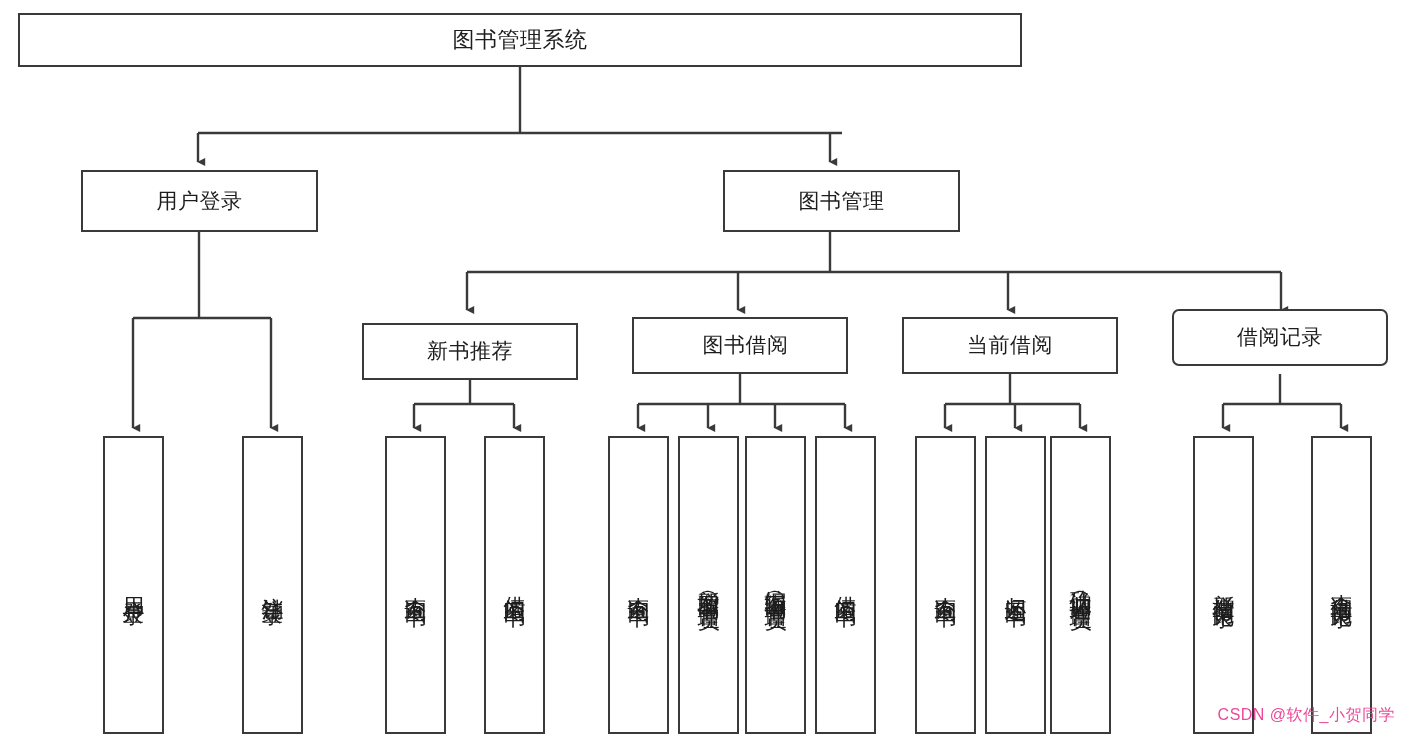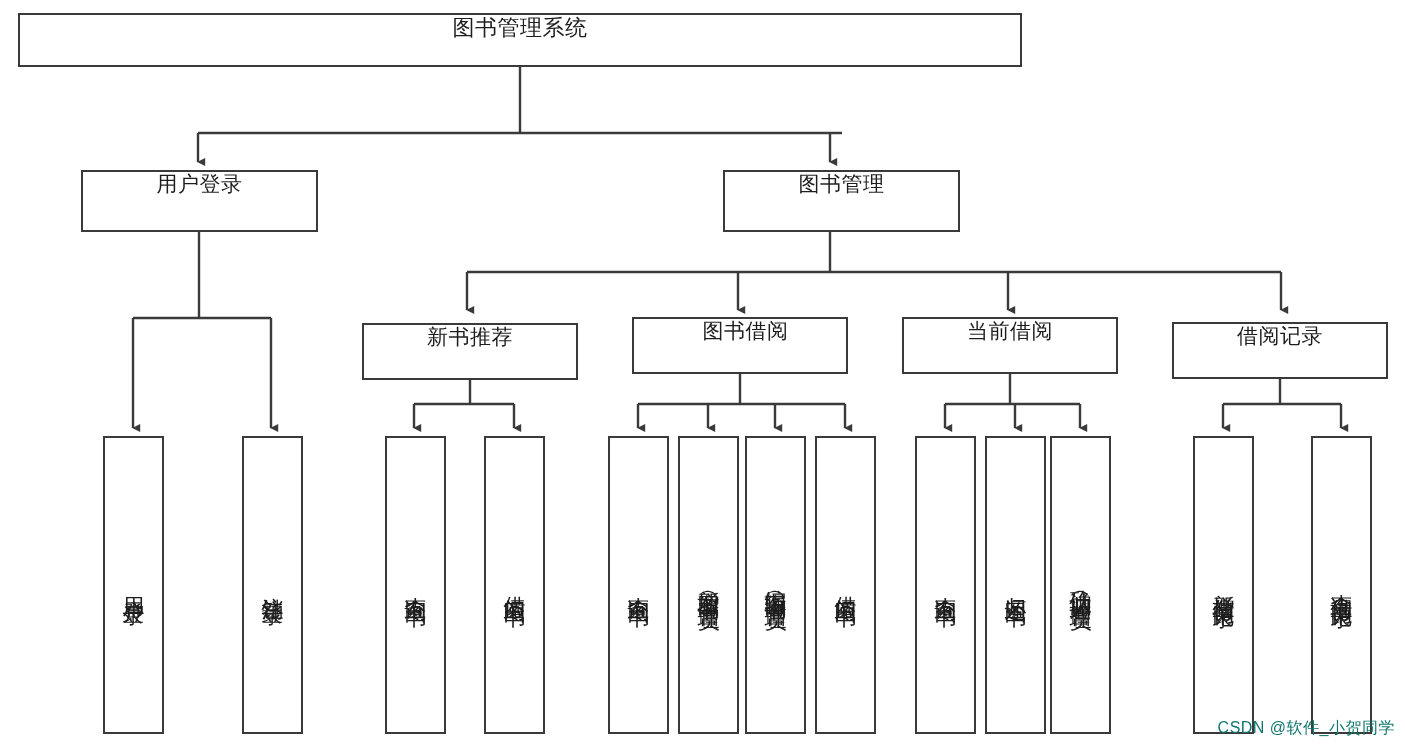--- a/index.html
+++ b/index.html
@@ -24,21 +24,21 @@
     width: 1405px;
     height: 747px;
     pointer-events: none;
   }
   .node {
     position: absolute;
     box-sizing: border-box;
     border: 2px solid #3a3a3a;
     background: #ffffff;
     display: flex;
-    align-items: flex-start;
+    align-items: center;
     justify-content: center;
     color: #1d1d1d;
   }
   .node-label {
     display: block;
     text-align: center;
     line-height: 1.18;
     letter-spacing: 0.5px;
     white-space: pre-line;
   }
@@ -58,23 +58,23 @@
     writing-mode: vertical-rl;
     text-orientation: upright;
     font-size: 22px;
     line-height: 1.0;
     letter-spacing: 3px;
     white-space: nowrap;
   }
   #watermark {
     position: absolute;
     right: 10px;
-    bottom: 8px;
+    bottom: 21px;
     font-size: 16px;
-    color: #0f766e;
+    color: #ec4899;
     letter-spacing: 0.5px;
     user-select: none;
   }
 </style>
 </head>
 <body>
 
 <div id="canvas">
 
   <svg id="wires" viewBox="0 0 1405 747">
@@ -145,21 +145,21 @@
   </div>
 
   <div class="node horiz" style="left:632px; top:317px; width:216px; height:57px;padding-left:11px;">
     <span class="node-label">图书借阅</span>
   </div>
 
   <div class="node horiz" style="left:902px; top:317px; width:216px; height:57px;">
     <span class="node-label">当前借阅</span>
   </div>
 
-  <div class="node horiz" style="left:1172px; top:322px; width:216px; height:57px;">
+  <div class="node horiz" style="left:1172px; top:309px; width:216px; height:57px;border-radius:7px;">
     <span class="node-label">借阅记录</span>
   </div>
 
   <div class="node vert" style="left:103px; top:436px; width:61px; height:298px;">
     <span class="node-label">用户登录</span>
   </div>
 
   <div class="node vert" style="left:242px; top:436px; width:61px; height:298px;">
     <span class="node-label">注销登录</span>
   </div>

